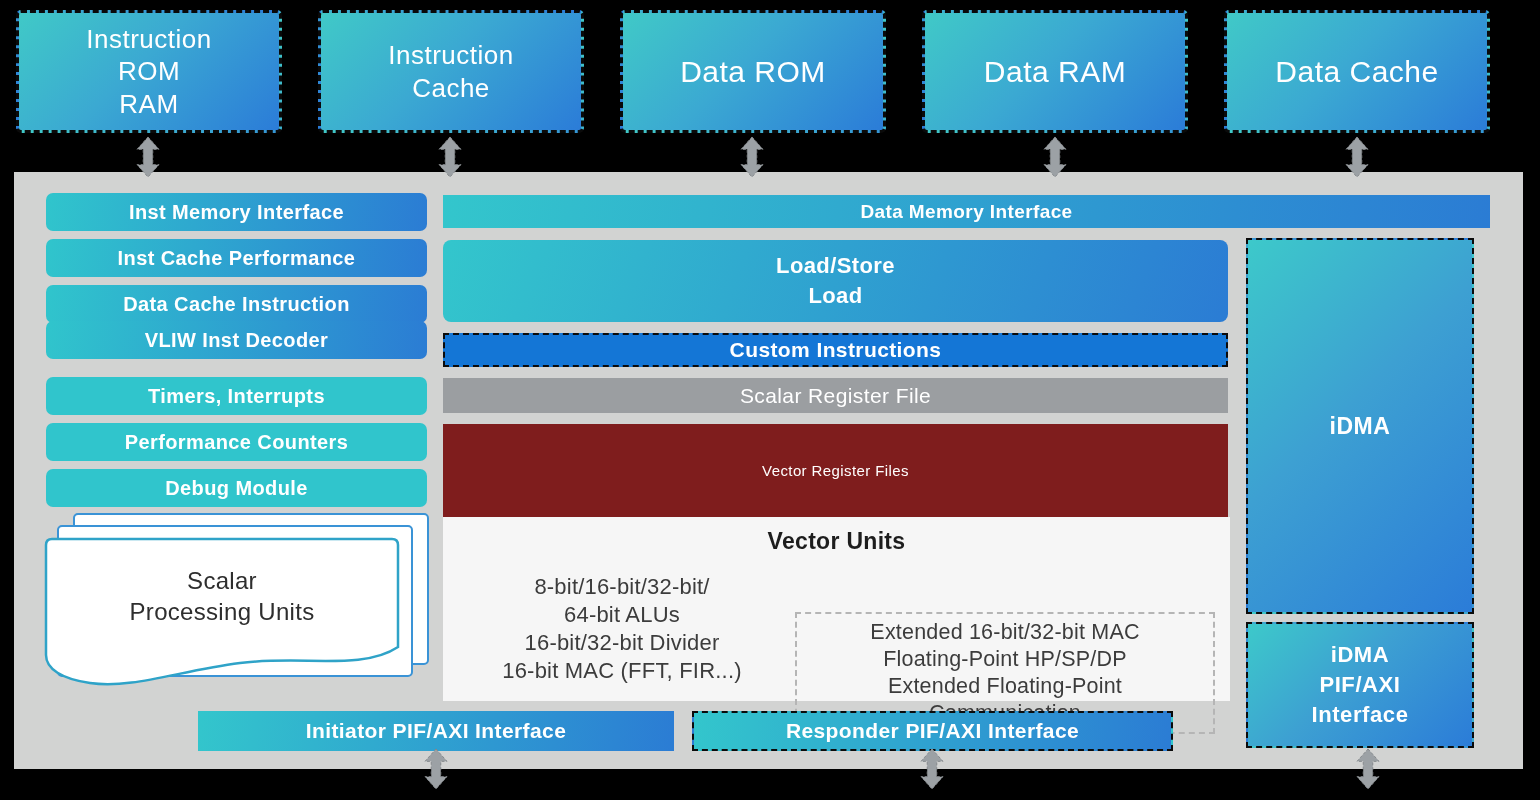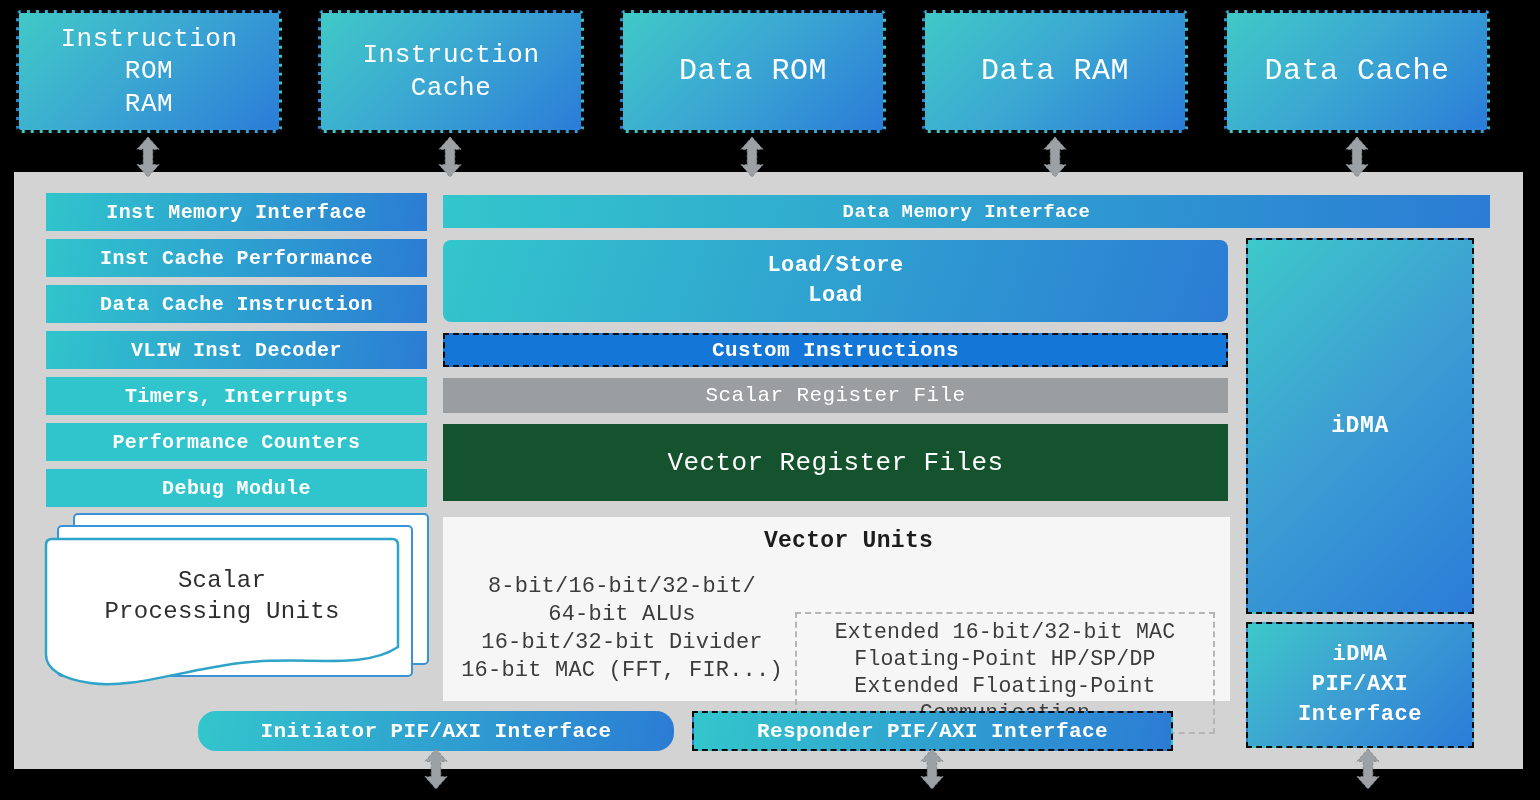--- a/index.html
+++ b/index.html
@@ -1,21 +1,21 @@
 <!DOCTYPE html>
 <html><head>
 <meta charset="utf-8">
 <style>
   * { margin: 0; padding: 0; box-sizing: border-box; }
   html,body { background:#000; }
   #stage {
     position: relative;
     width: 1540px; height: 800px;
     background: #000;
-    font-family: Liberation Mono, monospace;
+    font-family: Liberation Sans, sans-serif;
     overflow: hidden;
   }
   .prelines { white-space: pre-line; }
 
   
   .mem-block {
     position: absolute;
     top: 10px; width: 266px; height: 123px;
     border: 3px dashed #0a0a0a;
     border-radius: 5px;
@@ -38,50 +38,50 @@
     background: #d2d3d2;
   }
 
   
   .ctrl-bar {
     position: absolute;
     left: 46px; width: 381px; height: 38px;
     color: #fff;
     font-size: 20px; font-weight: 600;
     letter-spacing: 0.4px;
-    display: flex; align-items: center; justify-content: center;
+    display: flex; align-items: center; justify-content: center; border-radius: 7px;
   }
   .grad-bar { background: linear-gradient(100deg, #30c5cc 0%, #2b7cd4 100%); }
   .teal-bar { background: #30c5cc; }
 
   
   .mid {
     position: absolute; left: 443px;
     color:#fff; font-weight: 600; letter-spacing: 0.4px;
     display:flex; align-items:center; justify-content:center; text-align:center;
   }
   #dmi   { top: 195px; width: 1047px; height: 33px; font-size: 19px;
            background: linear-gradient(100deg, #33c6cc 0%, #2b7cd4 100%); }
   #ldst  { top: 240px; width: 785px; height: 82px; font-size: 22px; line-height: 1.35;
            background: linear-gradient(110deg, #33c6cc 0%, #2b7cd4 100%); border-radius: 8px; }
   #ci    { top: 333px; width: 785px; height: 34px; font-size: 21px;
            background: #1476d6; border: 2.5px dashed #0b0b0b; }
   #srf   { top: 378px; width: 785px; height: 35px; font-size: 21px; font-weight:500;
            background: #9b9ea1; }
-  #vrf   { top: 424px; width: 785px; height: 77px; font-size: 26px; font-weight:500;
-           background: #14532d; }
+  #vrf   { top: 424px; width: 785px; height: 93px; font-size: 15px; font-weight:500;
+           background: #7f1d1d; }
 
   
   #vu {
     position: absolute; left: 443px; top: 517px;
     width: 787px; height: 184px;
     background: #f6f6f6;
   }
   #vu-title {
-    position: absolute; left: 12px; top: 11px; width: 100%;
+    position: absolute; left: 0; top: 11px; width: 100%;
     text-align: center;
     font-size: 23px; font-weight: 700; color: #1d1d1d;
     letter-spacing: 0.3px;
   }
   #vu-base {
     position: absolute; left: 14px; top: 56px; width: 330px;
     text-align: center;
     font-size: 22px; line-height: 28px; color: #3c3c3c;
     letter-spacing: 0.2px;
   }
@@ -107,21 +107,21 @@
   #idma     { top: 238px; height: 376px; font-size: 23px; }
   #idma-pif { top: 622px; height: 126px; font-size: 22px; line-height: 30px; }
 
   
   .bus-bar {
     position: absolute; top: 711px; height: 40px;
     color:#fff; font-size: 21px; font-weight: 600; letter-spacing: 0.4px;
     display:flex; align-items:center; justify-content:center;
     background: linear-gradient(100deg, #33c6cc 0%, #2b7cd4 100%);
   }
-  #initiator { left: 198px; width: 476px; border-radius: 18px; }
+  #initiator { left: 198px; width: 476px; }
   #responder { left: 692px; width: 481px; border: 2.5px dashed #0b0b0b; }
 
   
   .arrow { position: absolute; width: 26px; height: 42px; z-index: 5; }
   .arrow svg { display:block; width: 100%; height: 100%; }
 
   
   #spu { position: absolute; left: 40px; top: 511px; width: 400px; height: 192px; }
   #spu-label {
     position: absolute; left: 62px; top: 565px; width: 320px;
@@ -169,21 +169,21 @@
     <svg viewBox="0 0 26 44">
         <path d="M13 1 L24.5 14 L18 14 L18 30 L24.5 30 L13 43 L1.5 30 L8 30 L8 14 L1.5 14 Z" fill="#9ca1a5" stroke="#83878b" stroke-width="1" stroke-dasharray="3 2"></path>
       </svg>
   </div>
 
   <div id="panel"></div>
 
   <div class="ctrl-bar grad-bar" style="top:193px">Inst Memory Interface</div>
   <div class="ctrl-bar grad-bar" style="top:239px">Inst Cache Performance</div>
   <div class="ctrl-bar grad-bar" style="top:285px">Data Cache Instruction</div>
-  <div class="ctrl-bar grad-bar" style="top:331px">VLIW Inst Decoder</div>
+  <div class="ctrl-bar grad-bar" style="top:321px">VLIW Inst Decoder</div>
   <div class="ctrl-bar teal-bar" style="top:377px">Timers, Interrupts</div>
   <div class="ctrl-bar teal-bar" style="top:423px">Performance Counters</div>
   <div class="ctrl-bar teal-bar" style="top:469px">Debug Module</div>
 
   <div id="spu">
     <svg viewBox="0 0 400 192" width="400" height="192">
       <rect x="34" y="3" width="354" height="150" rx="4" fill="#ffffff" stroke="#3a93d6" stroke-width="2"></rect>
       <rect x="18" y="15" width="354" height="150" rx="4" fill="#ffffff" stroke="#3a93d6" stroke-width="2"></rect>
       <path d="M12 28 L352 28 Q358 28 358 34 L358 136
                C322 160 262 144 200 152

